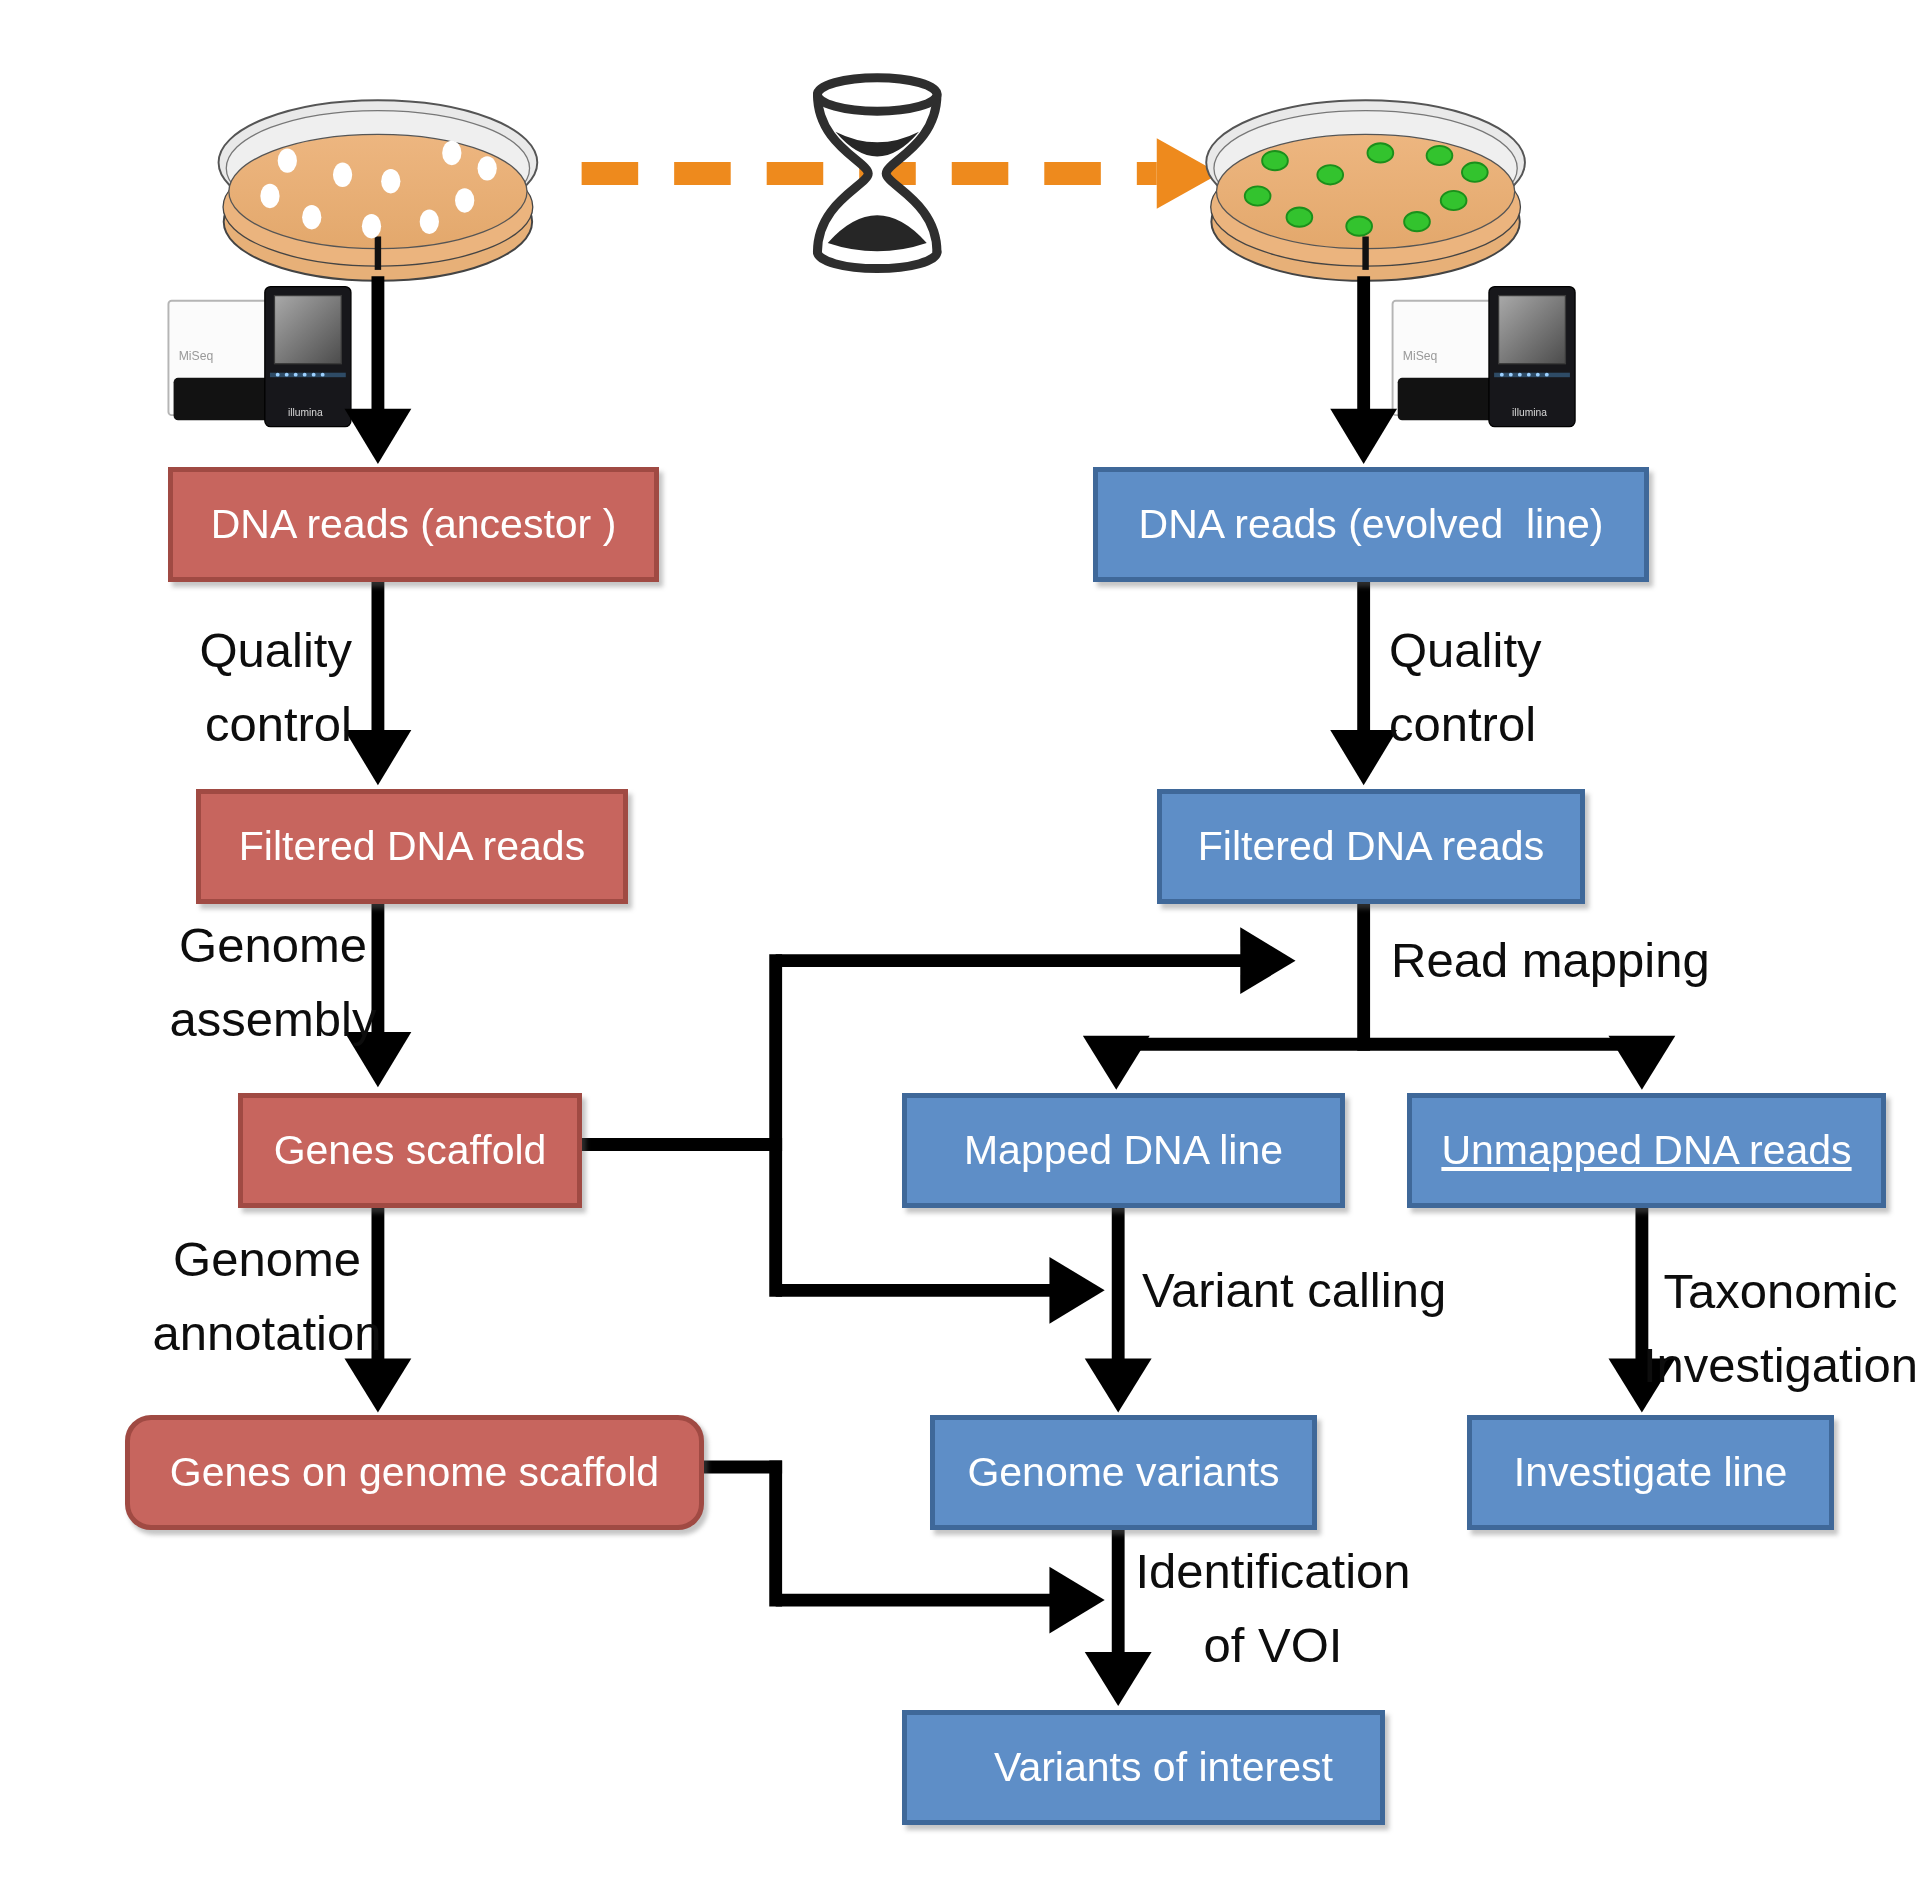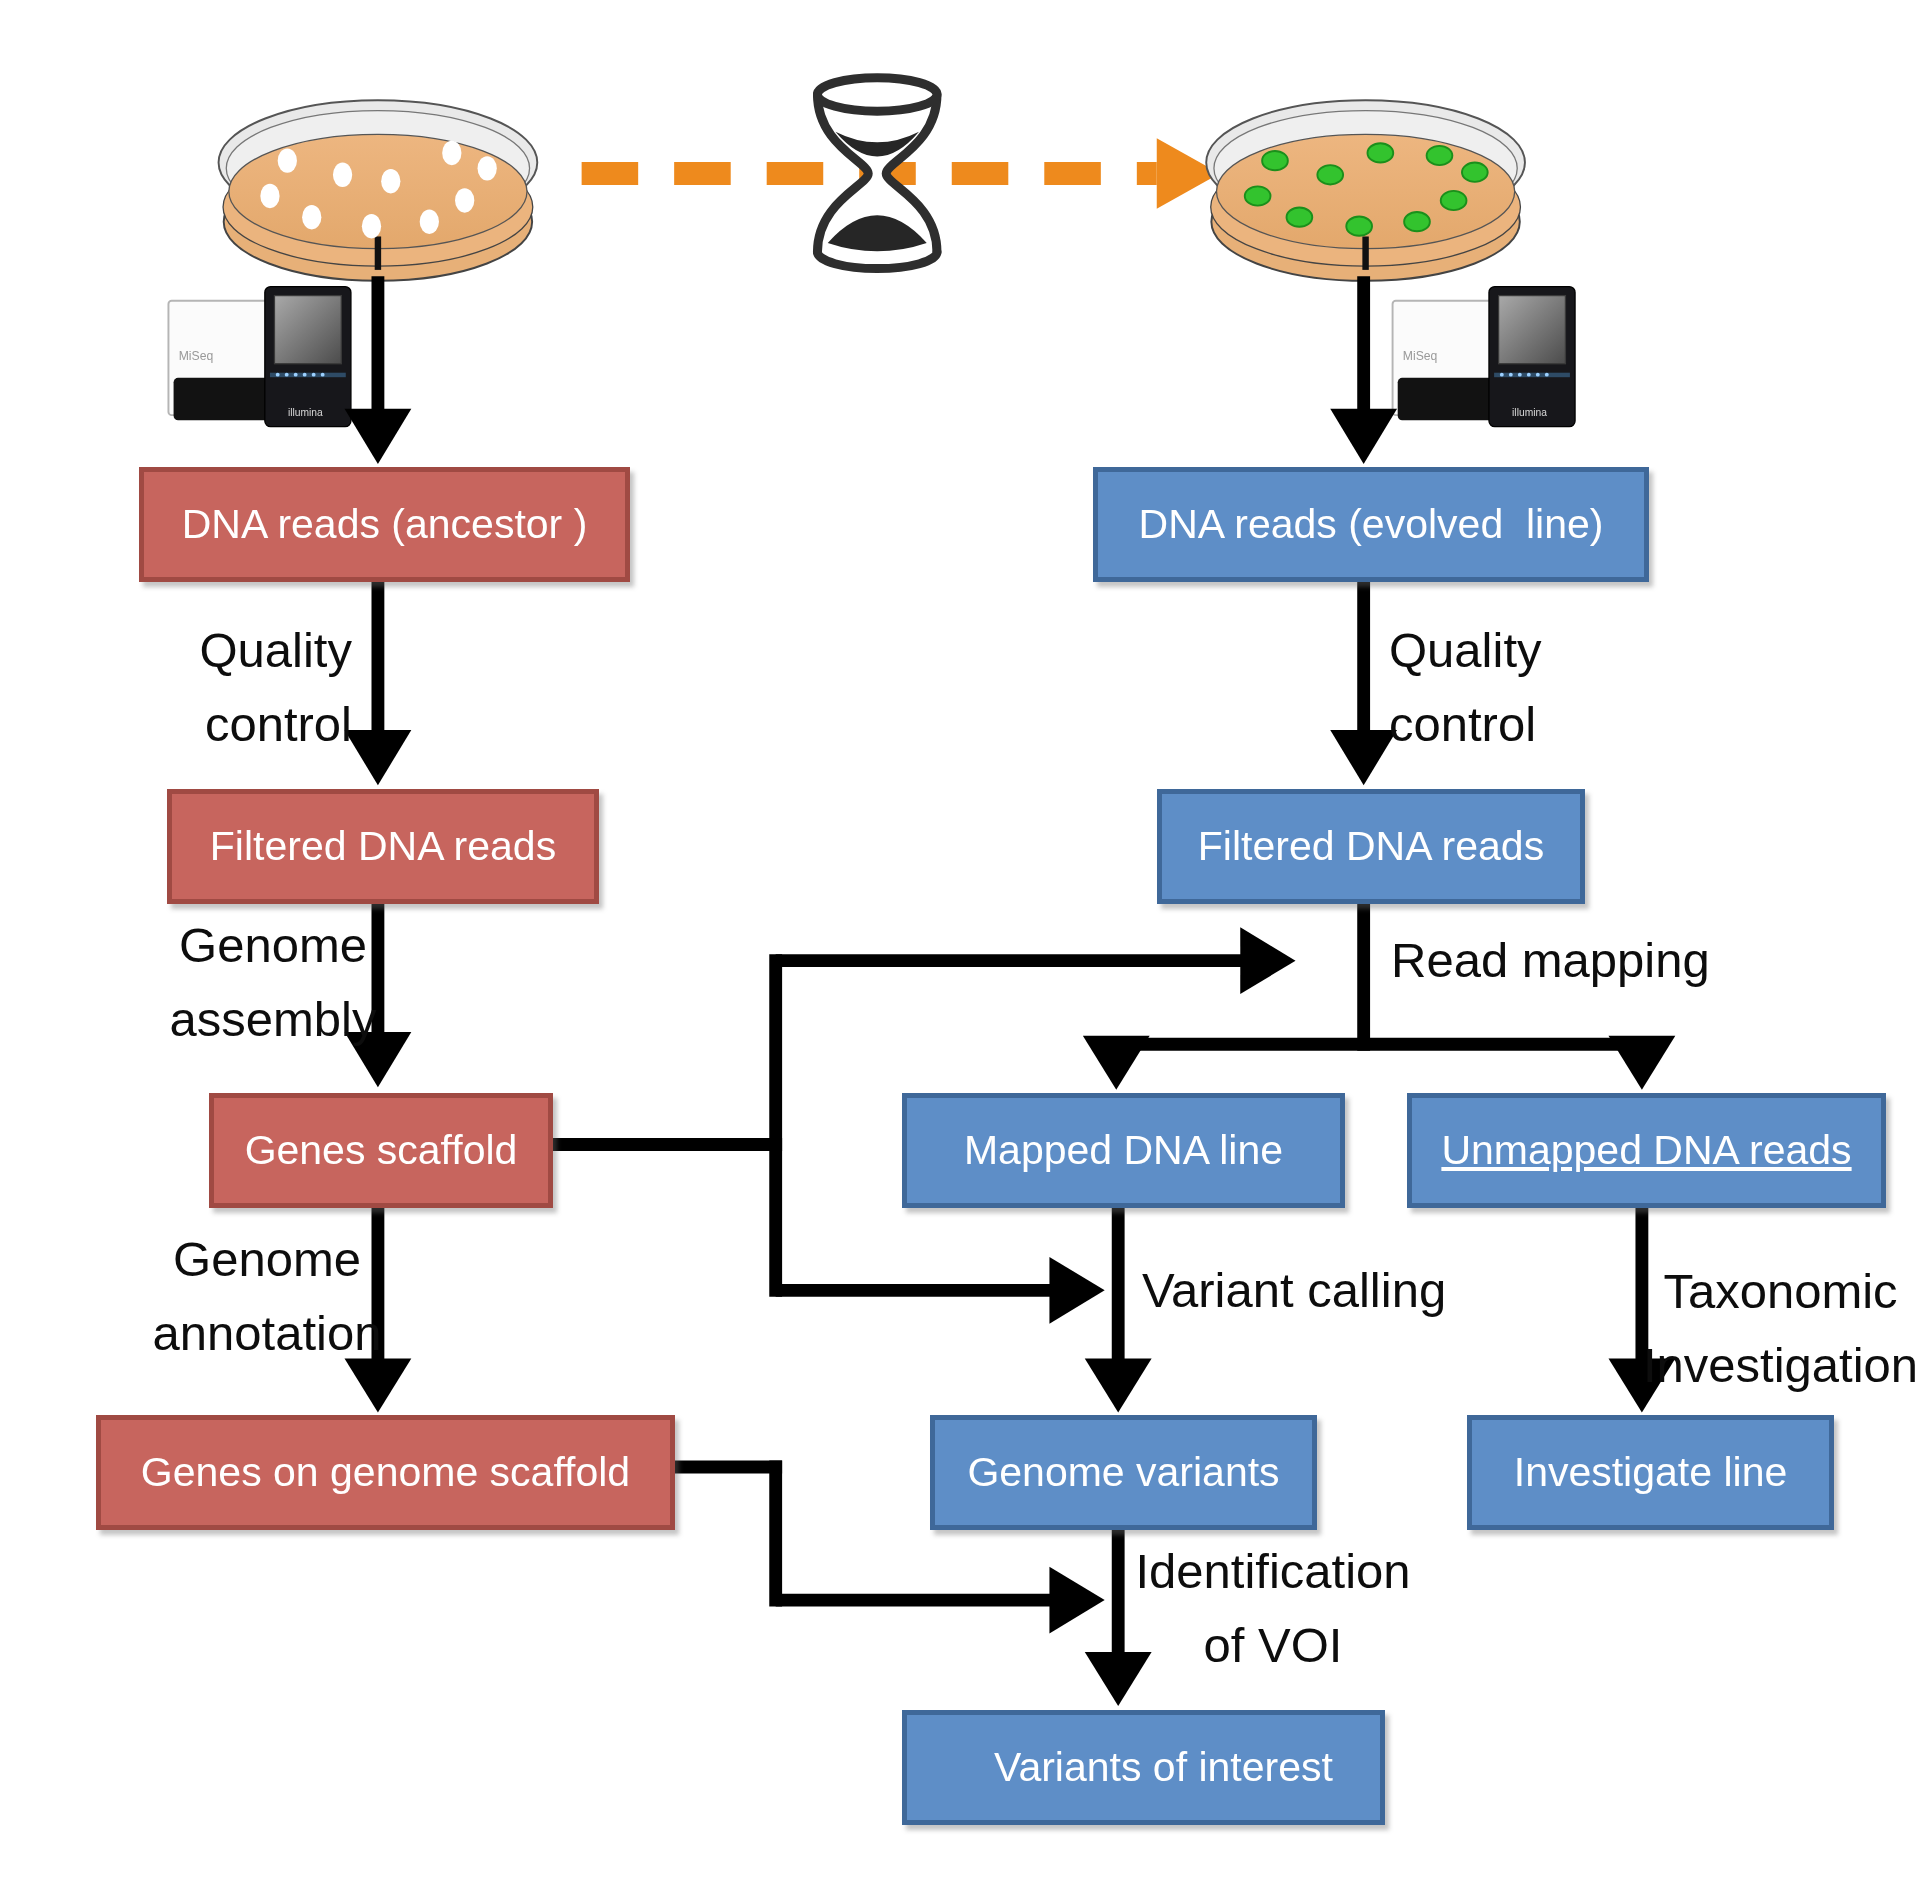--- a/index.html
+++ b/index.html
@@ -2,21 +2,21 @@
 <html style="font-size:10.3px"><head>
 <meta charset="utf-8">
 <style>
   html,body{margin:0;padding:0;background:#ffffff;}
   #stage{position:relative;width:1926px;height:1895px;background:#ffffff;overflow:hidden;
          font-family:"Liberation Sans",sans-serif;}
   #flow-svg{position:absolute;left:0;top:0;}
   .node{position:absolute;display:flex;align-items:center;justify-content:center;
         color:#ffffff;font-size:41px;white-space:pre;text-align:center;
         box-shadow:3.9px 4.5px 4.5px rgba(110,110,110,0.40);}
-  .node.red{background:#C7655E;border:5.8px solid #A04A43;}
+  .node.red{background:#C7655E;border:5.8px solid #A04A43;margin-left:29px;}
   .node.blue{background:#5E8EC7;border:5.8px solid #3F6899;}
   .lbl{position:absolute;color:#0d0d0d;font-size:49px;line-height:1.5;white-space:pre-line;}
   .lbl.center{text-align:center;}
   .lbl.right{text-align:right;}
   .lbl.left{text-align:left;}
 </style>
 </head>
 <body>
 
 <div id="stage">
@@ -223,21 +223,21 @@
   </div>
   <div class="node red" style="left:209px;  top:1093px; width:334px; height:105px;">
     <span>Genes scaffold</span>
   </div>
   <div class="node blue" style="left:902px; top:1093px; width:433px; height:105px;">
     <span>Mapped DNA line</span>
   </div>
   <div class="node blue" style="left:1407px; top:1093px; width:469px; height:105px;text-decoration:underline;">
     <span>Unmapped DNA reads</span>
   </div>
-  <div class="node red" style="left:96px;  top:1415px; width:569px; height:105px;">
+  <div class="node red" style="left:96px;  top:1415px; width:569px; height:105px;border-radius:26px;">
     <span>Genes on genome scaffold</span>
   </div>
   <div class="node blue" style="left:930px; top:1415px; width:377px; height:105px;">
     <span>Genome variants</span>
   </div>
   <div class="node blue" style="left:1467px; top:1415px; width:357px; height:105px;">
     <span>Investigate line</span>
   </div>
   <div class="node blue" style="left:902px; top:1710px; width:433px; height:105px;padding-left:40px;">
     <span>Variants of interest</span>

